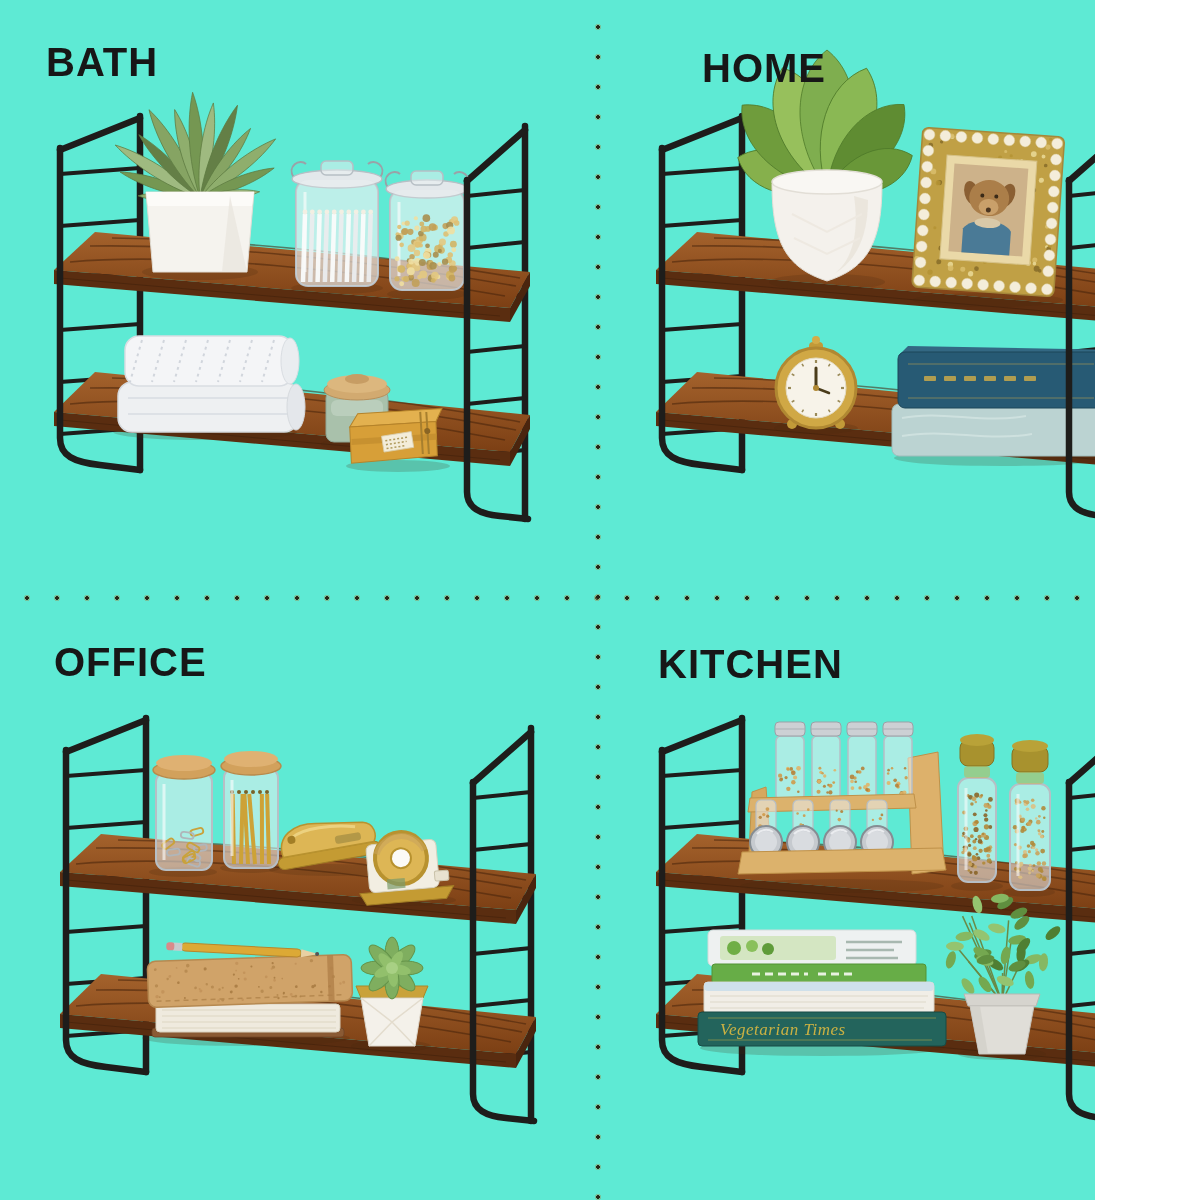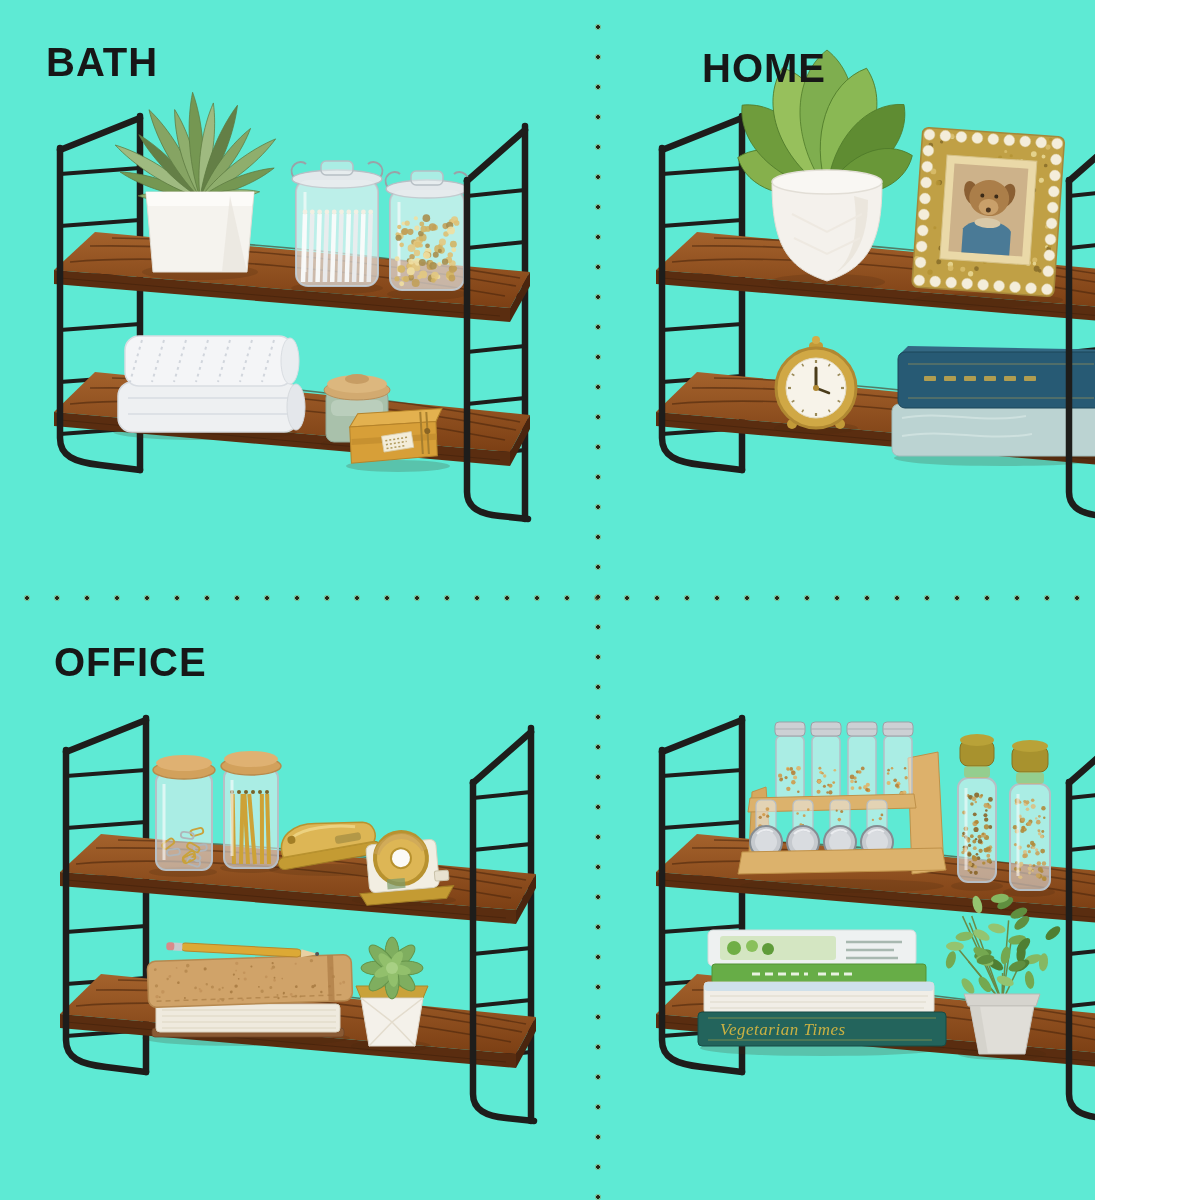--- a/index.html
+++ b/index.html
@@ -732,20 +732,21 @@
             <circle fill="#a8d084" cx="386" cy="366" r="6"></circle>
           </g>
         </g>
         <g>
           <path stroke="#1e1d1b" stroke-width="6.5" fill="none" stroke-linecap="round" stroke-linejoin="round" d="M60,148 L60,438 C60,456 74,462 100,465 L140,470"></path>
           <path stroke="#1e1d1b" stroke-width="6.5" fill="none" stroke-linecap="round" stroke-linejoin="round" d="M467,180 L467,492 C467,508 480,514 500,516 L528,519"></path>
         </g>
       </svg>
   </div>
   <div class="quad q-kitchen">
+    <span class="quad-label">KITCHEN</span>
     <svg id="svg-kitchen" viewBox="0 0 598 598">
         <g>
           <path stroke="#1e1d1b" stroke-width="6.5" fill="none" stroke-linecap="round" stroke-linejoin="round" d="M140,116 L140,470"></path>
           <path stroke="#1e1d1b" stroke-width="6.5" fill="none" stroke-linecap="round" stroke-linejoin="round" d="M140,118 L60,150"></path>
           <path stroke="#1e1d1b" stroke-width="4" fill="none" stroke-linecap="round" d="M60,174 L140,168"></path>
           <path stroke="#1e1d1b" stroke-width="4" fill="none" stroke-linecap="round" d="M60,226 L140,220"></path>
           <path stroke="#1e1d1b" stroke-width="4" fill="none" stroke-linecap="round" d="M60,278 L140,272"></path>
           <path stroke="#1e1d1b" stroke-width="4" fill="none" stroke-linecap="round" d="M60,330 L140,324"></path>
           <path stroke="#1e1d1b" stroke-width="4" fill="none" stroke-linecap="round" d="M60,382 L140,376"></path>
           <path stroke="#1e1d1b" stroke-width="4" fill="none" stroke-linecap="round" d="M60,434 L140,428"></path>

